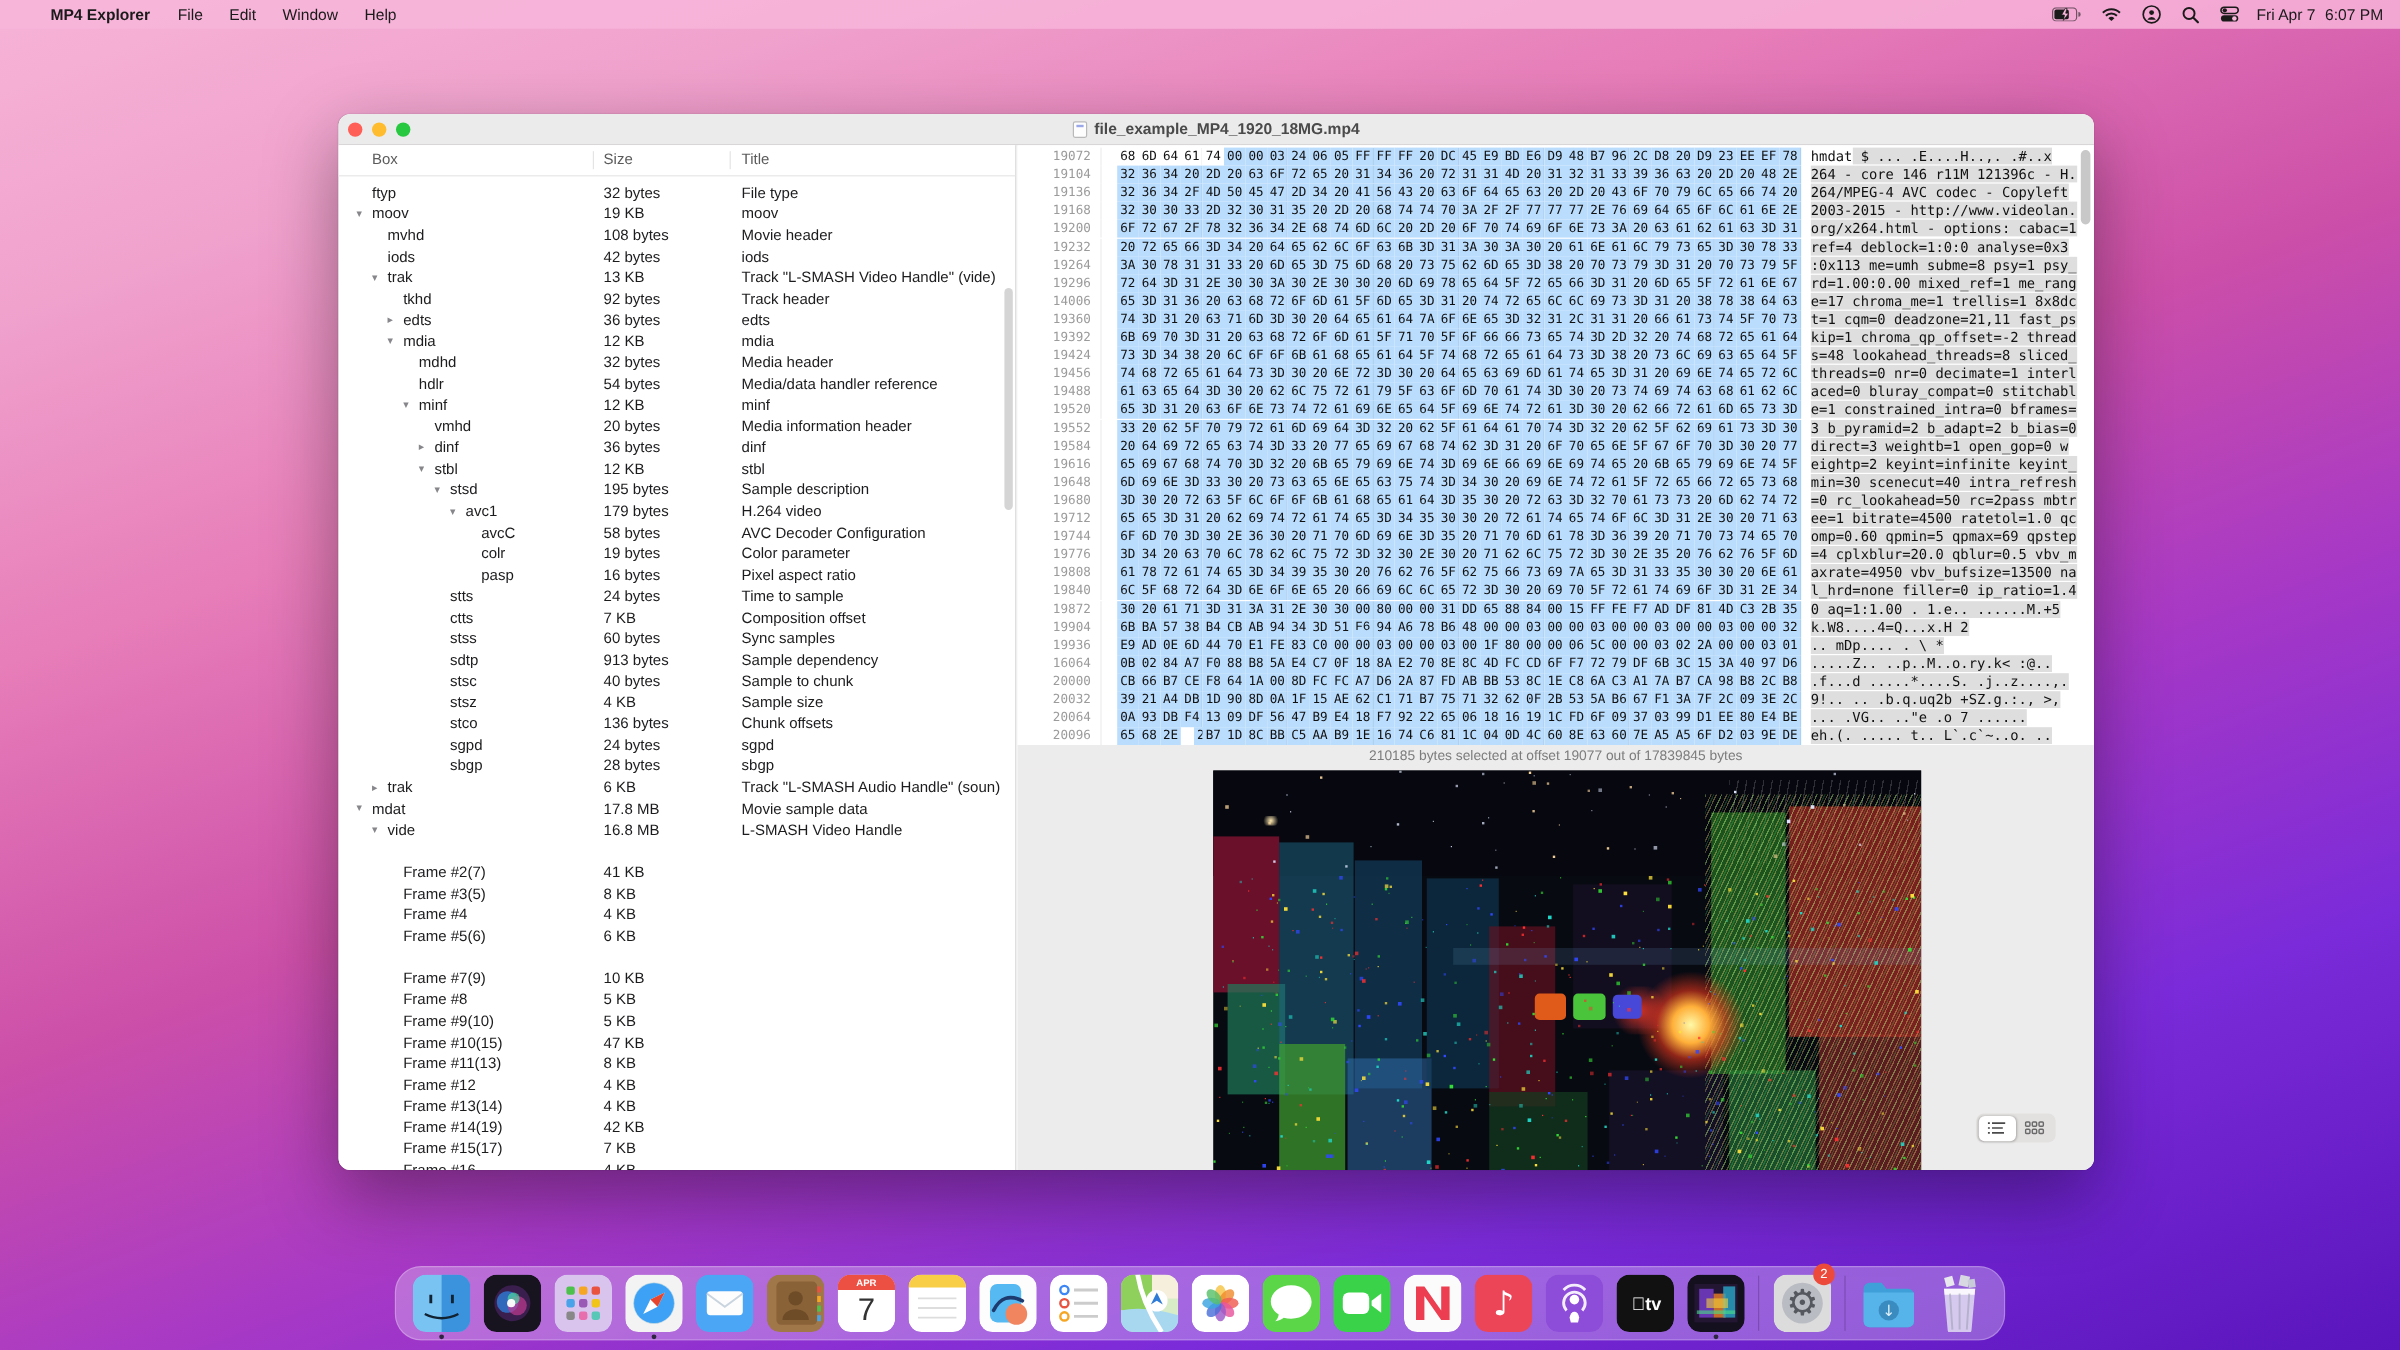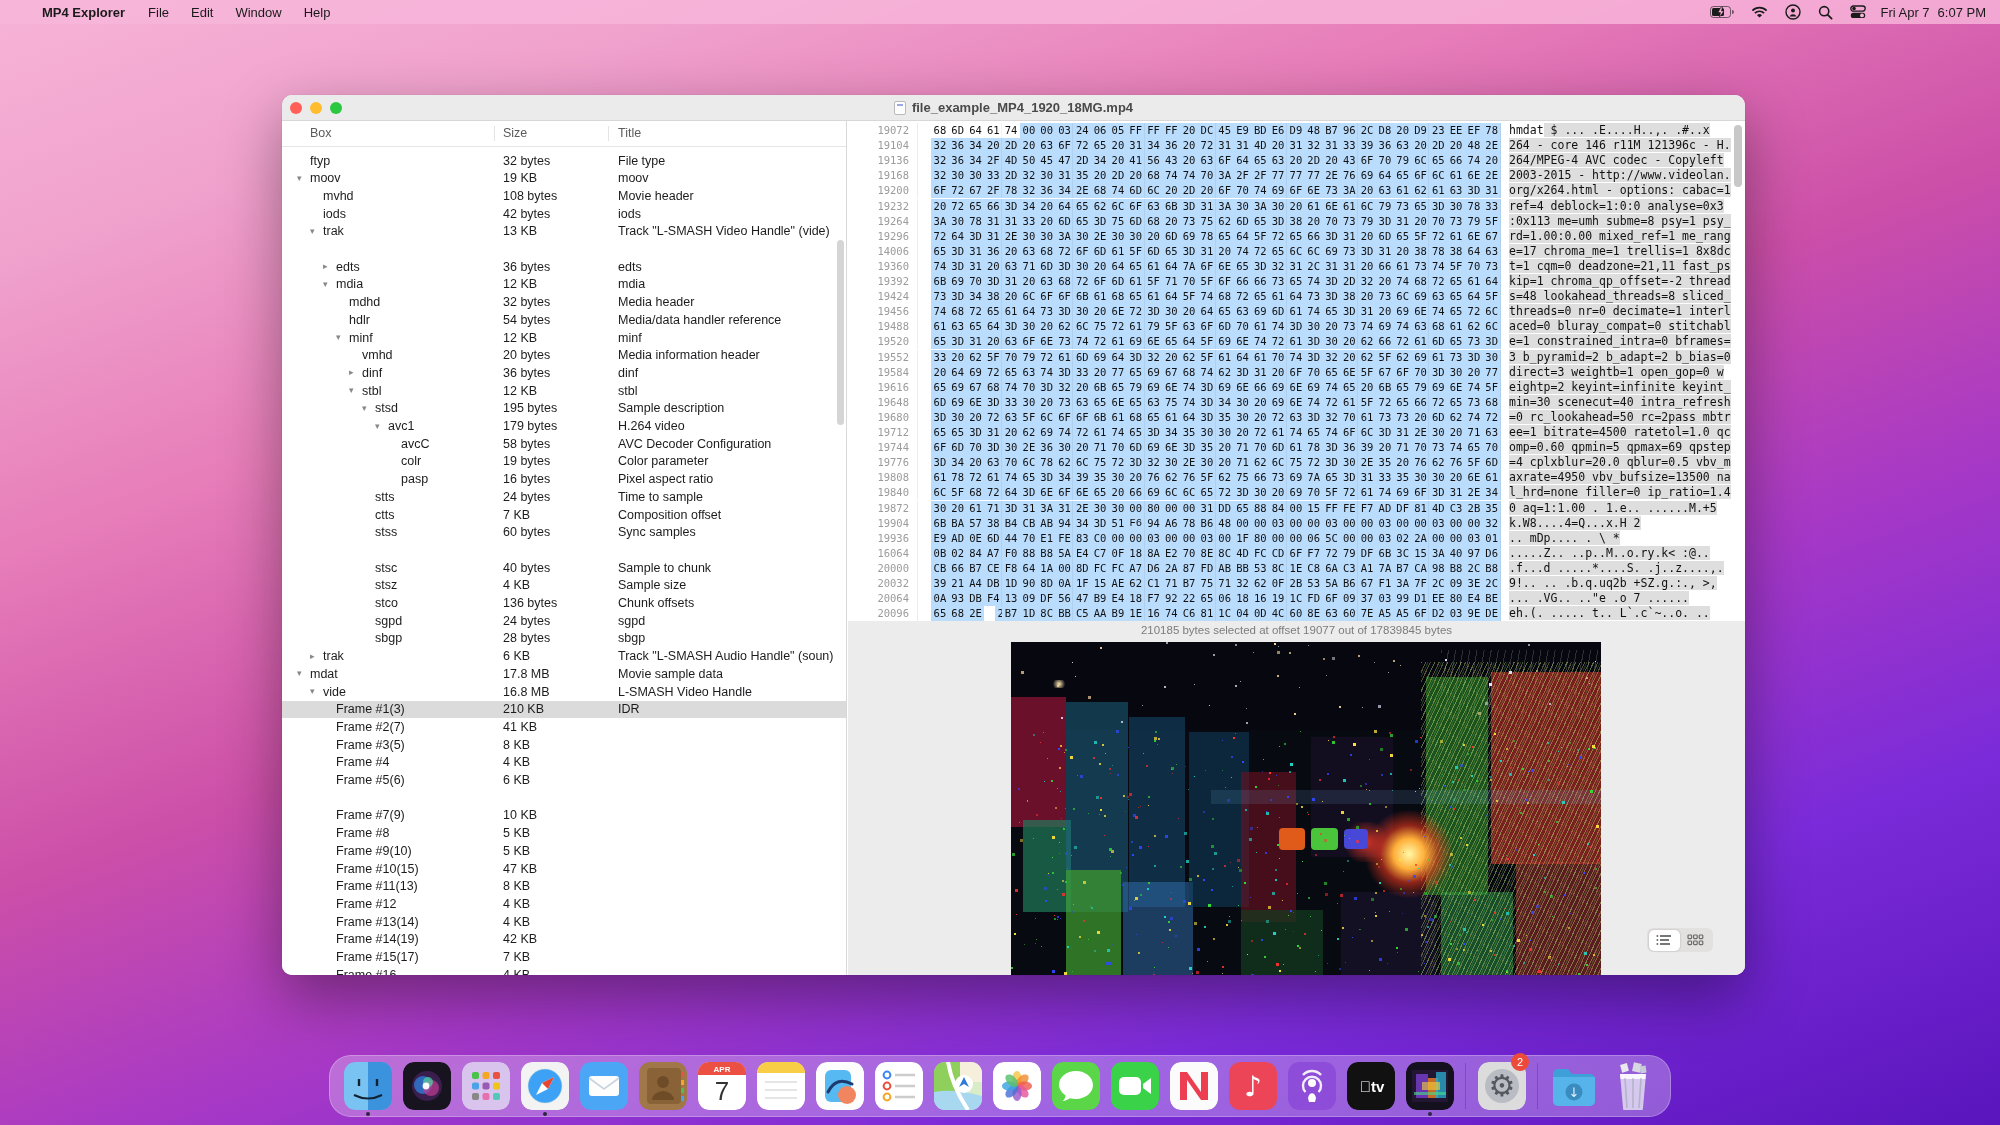--- a/index.html
+++ b/index.html
@@ -186,20 +186,25 @@
           <span class="cbox" style="left: 41px;">iods</span>
           <span class="csize">42 bytes</span>
           <span class="ctitle">iods</span>
         </div>
         <div class="trow" style="top: 70.8px;">
           <span class="chev" style="left: 28px;">▾</span>
           <span class="cbox" style="left: 41px;">trak</span>
           <span class="csize">13 KB</span>
           <span class="ctitle">Track "L-SMASH Video Handle" (vide)</span>
         </div>
+        <div class="trow" style="top: 88.5px;">
+          <span class="cbox" style="left: 54px;">tkhd</span>
+          <span class="csize">92 bytes</span>
+          <span class="ctitle">Track header</span>
+        </div>
         <div class="trow" style="top: 106.2px;">
           <span class="chev" style="left: 41px;">▸</span>
           <span class="cbox" style="left: 54px;">edts</span>
           <span class="csize">36 bytes</span>
           <span class="ctitle">edts</span>
         </div>
         <div class="trow" style="top: 123.9px;">
           <span class="chev" style="left: 41px;">▾</span>
           <span class="cbox" style="left: 54px;">mdia</span>
           <span class="csize">12 KB</span>
@@ -273,20 +278,25 @@
         <div class="trow" style="top: 354px;">
           <span class="cbox" style="left: 93px;">ctts</span>
           <span class="csize">7 KB</span>
           <span class="ctitle">Composition offset</span>
         </div>
         <div class="trow" style="top: 371.7px;">
           <span class="cbox" style="left: 93px;">stss</span>
           <span class="csize">60 bytes</span>
           <span class="ctitle">Sync samples</span>
         </div>
+        <div class="trow" style="top: 389.4px;">
+          <span class="cbox" style="left: 93px;">sdtp</span>
+          <span class="csize">913 bytes</span>
+          <span class="ctitle">Sample dependency</span>
+        </div>
         <div class="trow" style="top: 407.1px;">
           <span class="cbox" style="left: 93px;">stsc</span>
           <span class="csize">40 bytes</span>
           <span class="ctitle">Sample to chunk</span>
         </div>
         <div class="trow" style="top: 424.8px;">
           <span class="cbox" style="left: 93px;">stsz</span>
           <span class="csize">4 KB</span>
           <span class="ctitle">Sample size</span>
         </div>
@@ -315,25 +325,20 @@
           <span class="chev" style="left: 15px;">▾</span>
           <span class="cbox" style="left: 28px;">mdat</span>
           <span class="csize">17.8 MB</span>
           <span class="ctitle">Movie sample data</span>
         </div>
         <div class="trow" style="top: 531px;">
           <span class="chev" style="left: 28px;">▾</span>
           <span class="cbox" style="left: 41px;">vide</span>
           <span class="csize">16.8 MB</span>
           <span class="ctitle">L-SMASH Video Handle</span>
-        </div>
-        <div class="trow sel" style="top: 548.7px;">
-          <span class="cbox" style="left: 54px;">Frame #1(3)</span>
-          <span class="csize">210 KB</span>
-          <span class="ctitle">IDR</span>
         </div>
         <div class="trow" style="top: 566.4px;">
           <span class="cbox" style="left: 54px;">Frame #2(7)</span>
           <span class="csize">41 KB</span>
         </div>
         <div class="trow" style="top: 584.1px;">
           <span class="cbox" style="left: 54px;">Frame #3(5)</span>
           <span class="csize">8 KB</span>
         </div>
         <div class="trow" style="top: 601.8px;">

